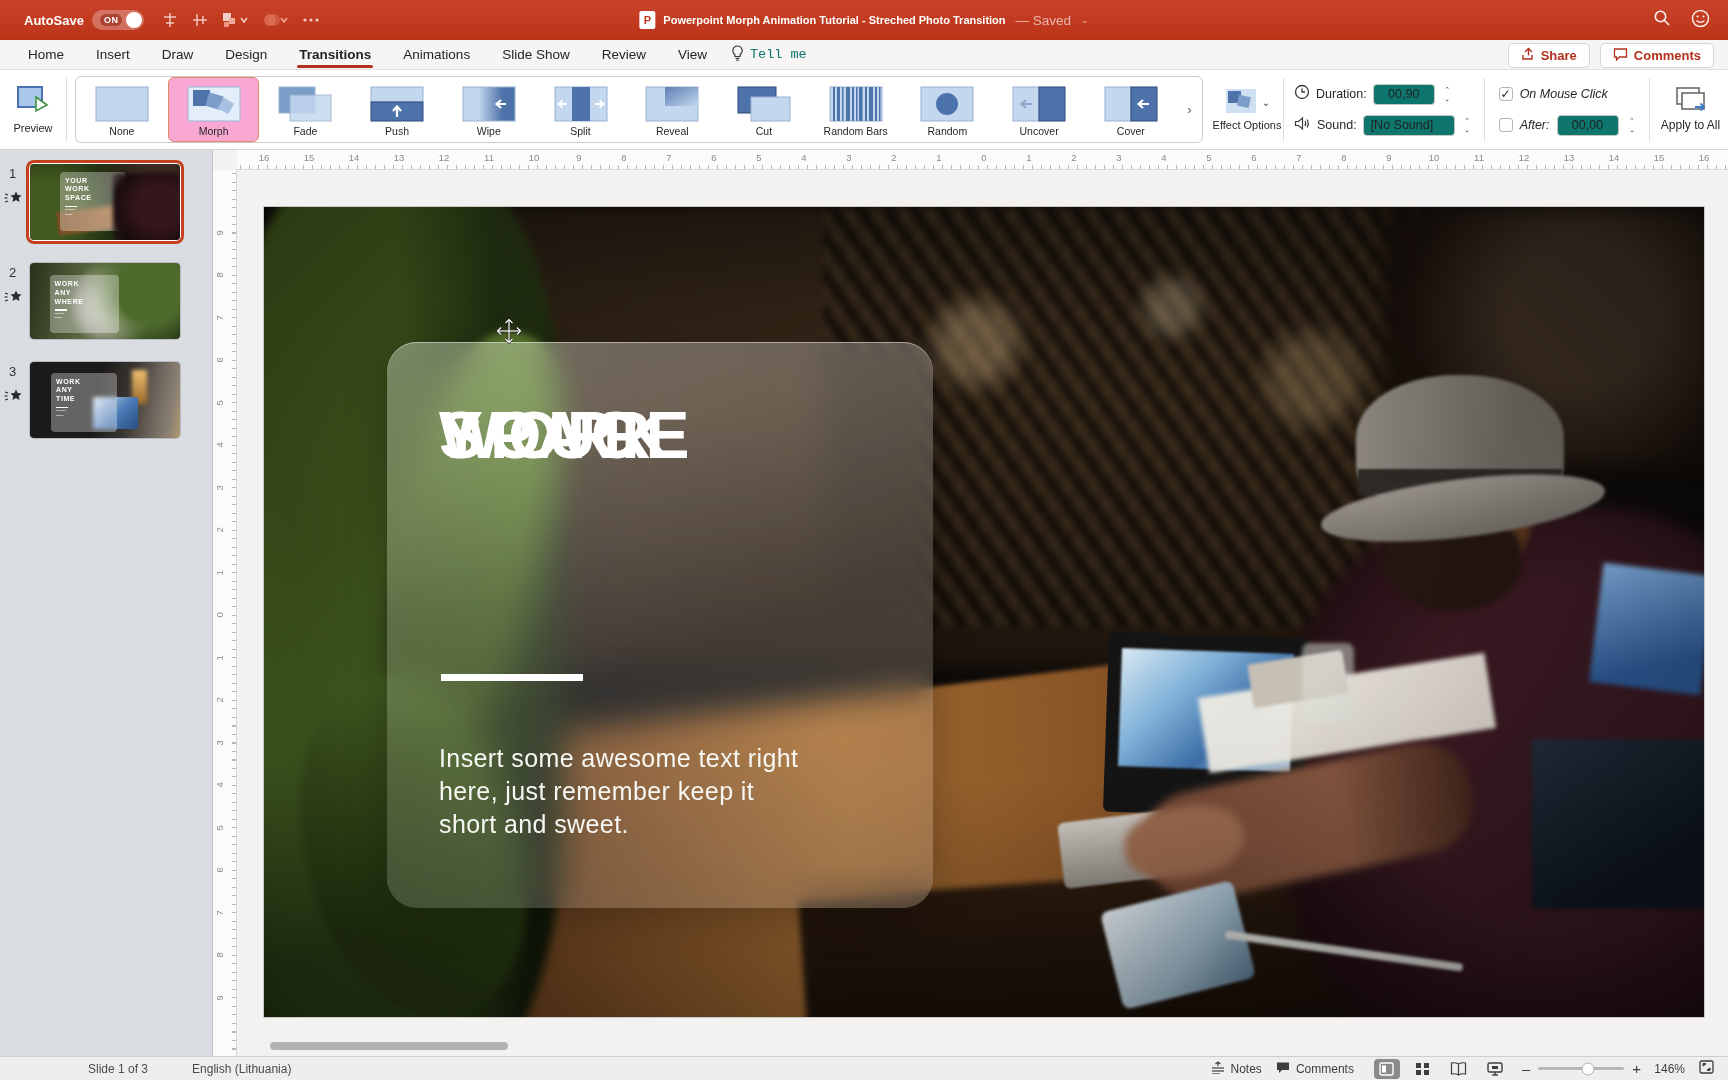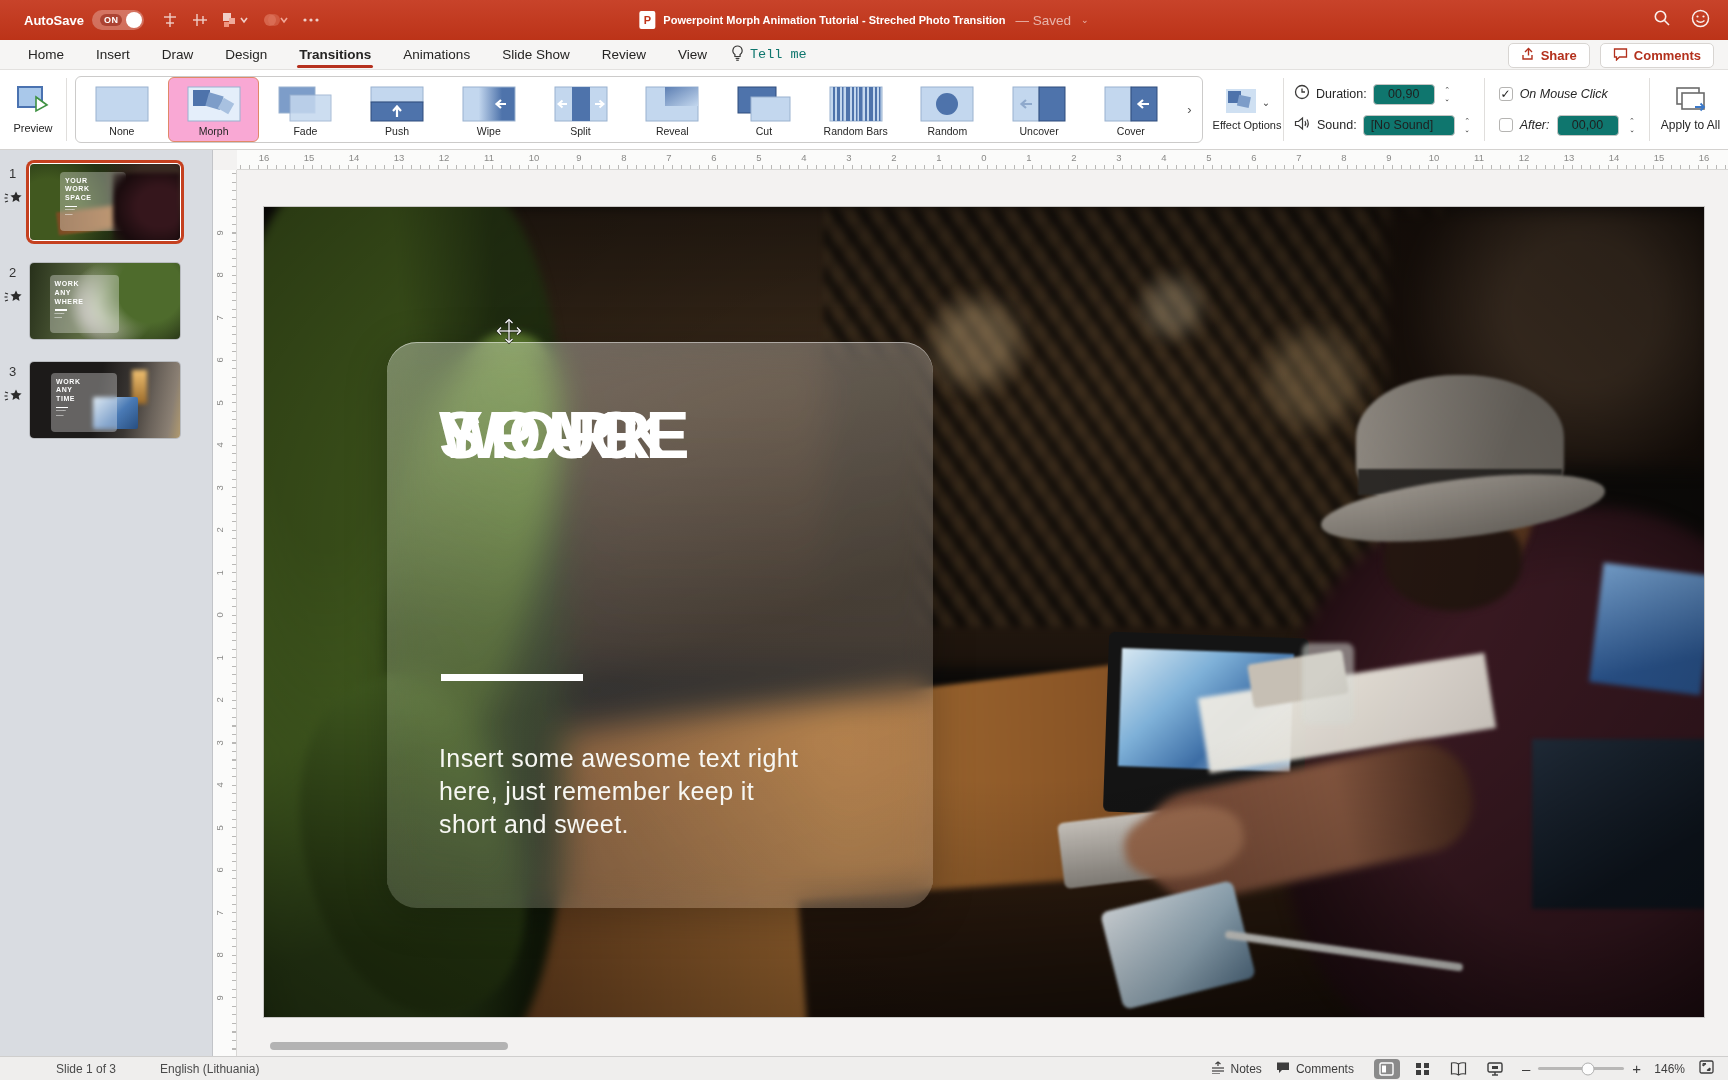--- a/index.html
+++ b/index.html
@@ -122,21 +122,21 @@
     backdrop-filter:blur(16px) saturate(1.15); box-shadow:inset 0 1px 0 rgba(255,255,255,.45), 0 8px 40px rgba(0,0,0,.25); }
   .card-title { left:52px; top:55px; font-size:66px; font-weight:600; letter-spacing:7px; line-height:1.17; color:#ffffff; position:absolute; }
   .card-bar { left:54px; top:332px; width:142px; height:7px; background:#ffffff; position:absolute; }
   .card-body { left:52px; top:400px; width:360px; font-size:25px; font-weight:300; letter-spacing:.4px; line-height:1.32; color:#f7f7f3; position:absolute; }
   .move-cursor { left:231px; top:110px; }
 
   .h-scrollbar { position:absolute; left:57px; bottom:6px; width:238px; height:8px; background:#b3b3b3; border-radius:4px; }
 
   
   .statusbar { height:24px; background:#efeeed; border-top:1px solid #cfcecd; display:flex; align-items:center; font-size:12px; color:#4a4a4a; position:relative; }
-  .sb-left { display:flex; gap:44px; margin-left:56px; }
+  .sb-left { display:flex; gap:44px; margin-left:88px; }
   .sb-right { position:absolute; right:14px; display:flex; align-items:center; gap:14px; }
   .sb-item { display:flex; align-items:center; gap:6px; color:#3d3d3d; }
   .viewbtns { display:flex; align-items:center; gap:10px; margin-left:6px; }
   .viewbtn { width:26px; height:20px; display:flex; align-items:center; justify-content:center; border-radius:4px; }
   .viewbtn.active { background:#8a8a8a; }
   .zoomctl { display:flex; align-items:center; gap:8px; }
   .zoom-track { width:86px; height:3px; background:#b8b7b6; border-radius:2px; position:relative; }
   .zoom-thumb { position:absolute; left:58%; top:50%; transform:translate(-50%,-50%); width:13px; height:13px; background:#fdfdfd; border:1px solid #b0b0b0; border-radius:50%; }
   .zoom-pct { font-size:12px; color:#3d3d3d; width:36px; text-align:right; }
 </style>

